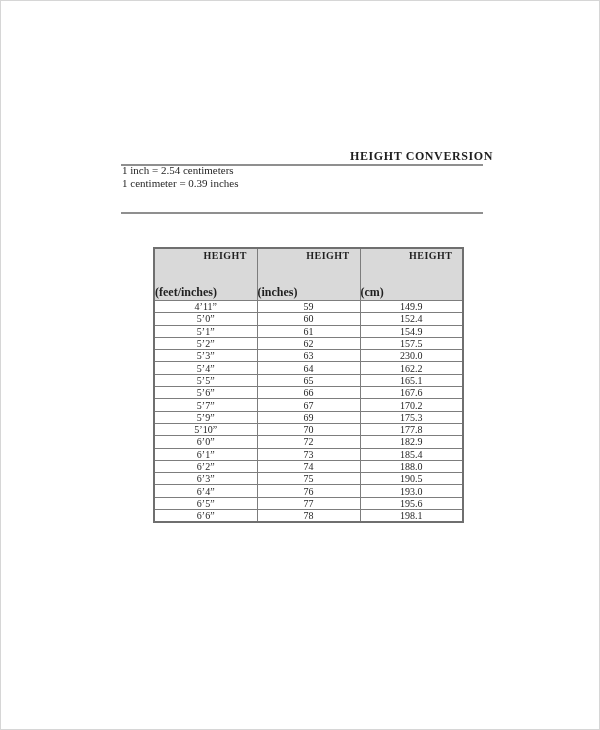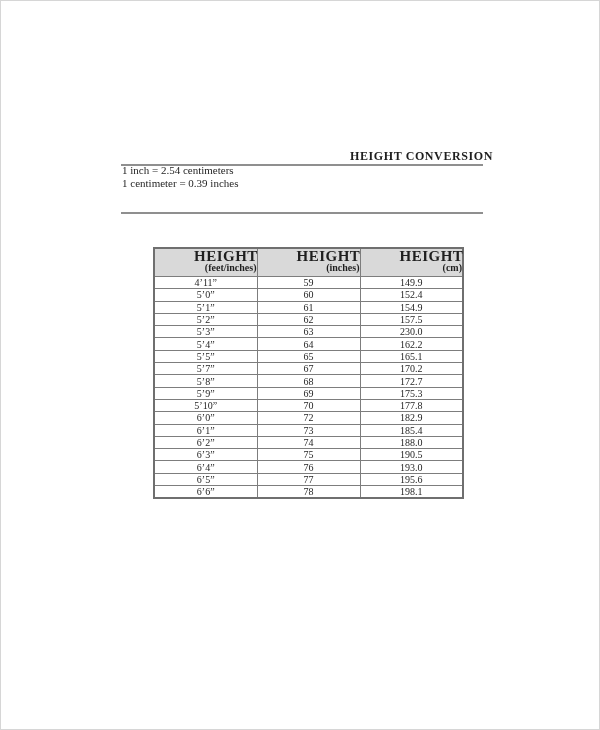--- a/index.html
+++ b/index.html
@@ -67,30 +67,31 @@
     border: 2px solid var(--table-outer);
   }
   .conv-table th {
     background: var(--header-bg);
     border: 1px solid var(--table-border);
     padding: 1px 0 2px 0;
     font-weight: bold;
     vertical-align: middle;
   }
   .th-label {
-    font-size: 15px;
+    font-size: 10px;
     line-height: 12px;
     letter-spacing: 0.5px;
     text-align: center;
     padding-left: 39px;
   }
   .th-sub {
-    font-size: 10px;
+    font-size: 12px;
     line-height: 12px;
-    text-align: right;
+    text-align: left;
+    margin-top: 24px;
   }
   .conv-table td {
     border: 1px solid var(--table-border);
     text-align: center;
     vertical-align: middle;
     font-size: 10px;
     line-height: 11px;
     height: 11.3px;
     padding: 0;
   }
@@ -158,30 +159,30 @@
           <td>5’4”</td>
           <td>64</td>
           <td>162.2</td>
         </tr>
         <tr>
           <td>5’5”</td>
           <td>65</td>
           <td>165.1</td>
         </tr>
         <tr>
+          <td>5’6”</td>
+          <td>66</td>
+          <td>167.6</td>
+        </tr>
+        <tr>
           <td>5’7”</td>
           <td>67</td>
           <td>170.2</td>
         </tr>
         <tr>
-          <td>5’8”</td>
-          <td>68</td>
-          <td>172.7</td>
-        </tr>
-        <tr>
           <td>5’9”</td>
           <td>69</td>
           <td>175.3</td>
         </tr>
         <tr>
           <td>5’10”</td>
           <td>70</td>
           <td>177.8</td>
         </tr>
         <tr>

